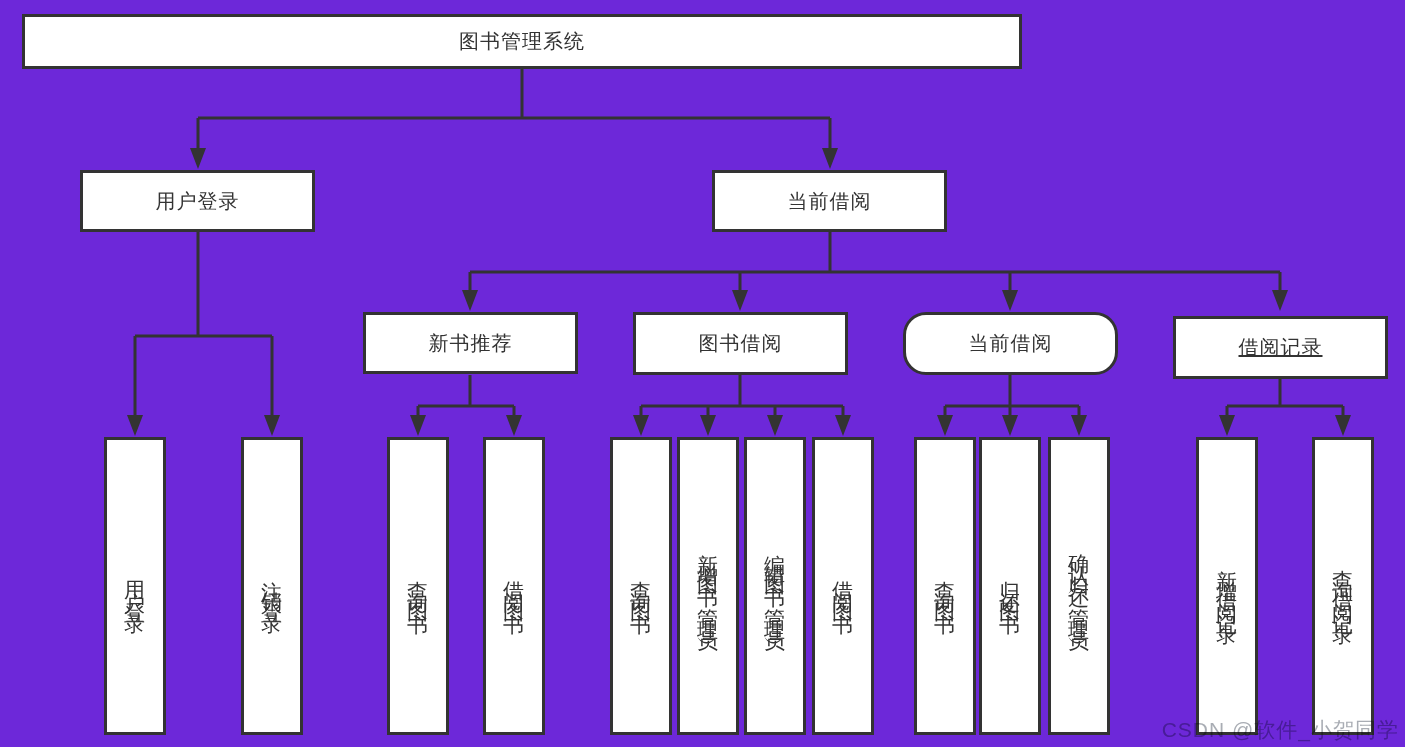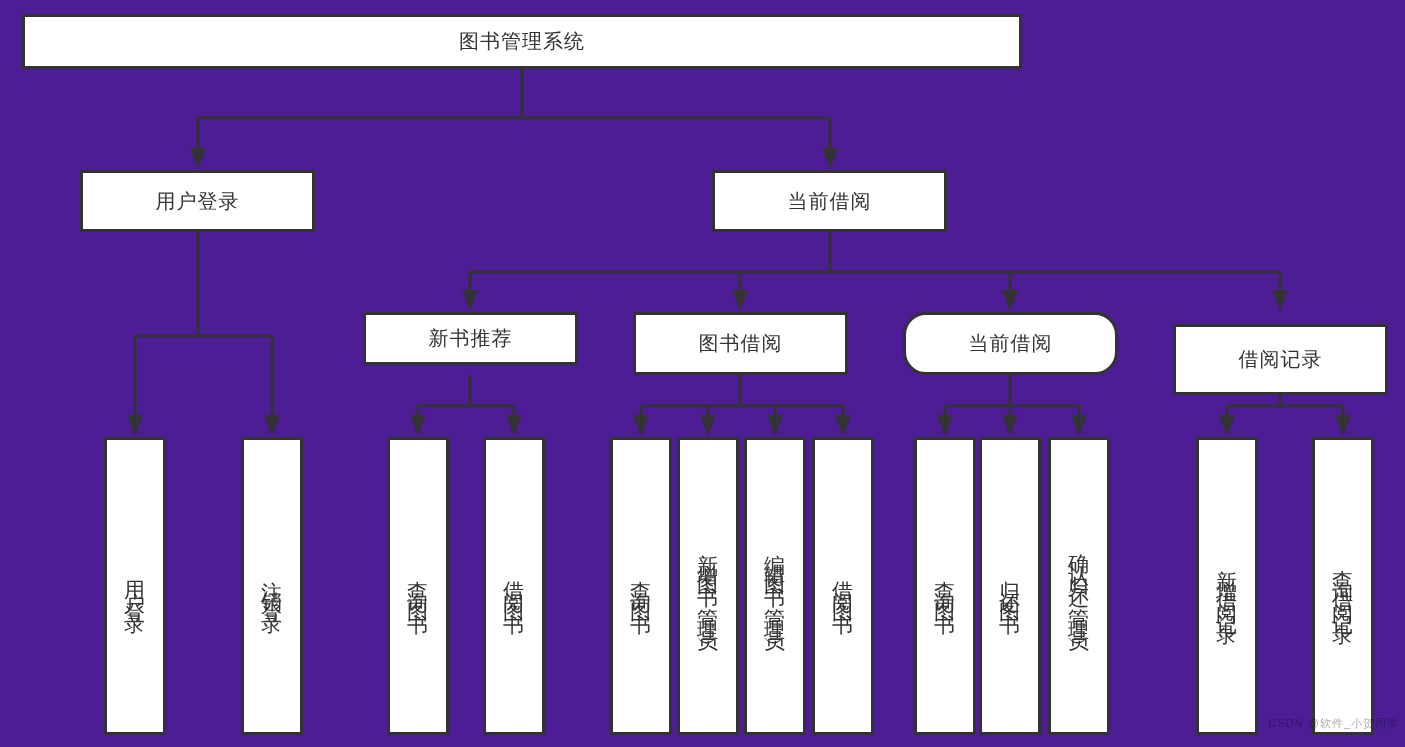--- a/index.html
+++ b/index.html
@@ -1,20 +1,20 @@
 <!DOCTYPE html>
 <html><head>
 <meta charset="utf-8">
 <style>
   html, body { margin: 0; padding: 0; background: #ffffff; }
   .stage {
     position: relative;
     width: 1405px;
     height: 747px;
-    background: #4c1d95;
+    background: #6d28d9;
     font-family: "Liberation Sans", "DejaVu Sans", sans-serif;
     overflow: hidden;
   }
   .connectors {
     position: absolute;
     left: 0; top: 0;
     width: 1405px;
     height: 747px;
     z-index: 1;
   }
@@ -38,21 +38,21 @@
     writing-mode: vertical-rl;
     text-orientation: mixed;
     letter-spacing: 11px;
     line-height: 1;
     font-size: 21px;
   }
   .watermark {
     position: absolute;
     right: 6px;
     top: 716px;
-    font-size: 11px;
+    font-size: 21px;
     color: #a9adb4;
     letter-spacing: 1px;
     z-index: 3;
     mix-blend-mode: multiply;
     white-space: nowrap;
   }
 </style>
 </head>
 <body>
 
@@ -79,30 +79,30 @@
     <span class="hlabel">图书管理系统</span>
   </div>
 
   <div class="node" style="left:80px; top:170px; width:235px; height:62px;">
     <span class="hlabel">用户登录</span>
   </div>
   <div class="node" style="left:712px; top:170px; width:235px; height:62px;">
     <span class="hlabel">当前借阅</span>
   </div>
 
-  <div class="node" style="left:363px; top:312px; width:215px; height:53px;">
+  <div class="node" style="left:363px; top:312px; width:215px; height:62px;">
     <span class="hlabel">新书推荐</span>
   </div>
   <div class="node" style="left:633px; top:312px; width:215px; height:63px;justify-content:center;">
     <span class="hlabel">图书借阅</span>
   </div>
   <div class="node" style="left:903px; top:312px; width:215px; height:63px;border-radius:23px;">
     <span class="hlabel">当前借阅</span>
   </div>
-  <div class="node" style="left:1173px; top:324px; width:215px; height:71px;">
+  <div class="node" style="left:1173px; top:316px; width:215px; height:63px;text-decoration:underline;">
     <span class="hlabel">借阅记录</span>
   </div>
 
   <div class="node leaf" style="left:104px; top:437px; width:62px; height:298px;">
     <span class="vlabel">用户登录</span>
   </div>
   <div class="node leaf" style="left:241px; top:437px; width:62px; height:298px;">
     <span class="vlabel">注销登录</span>
   </div>
 

